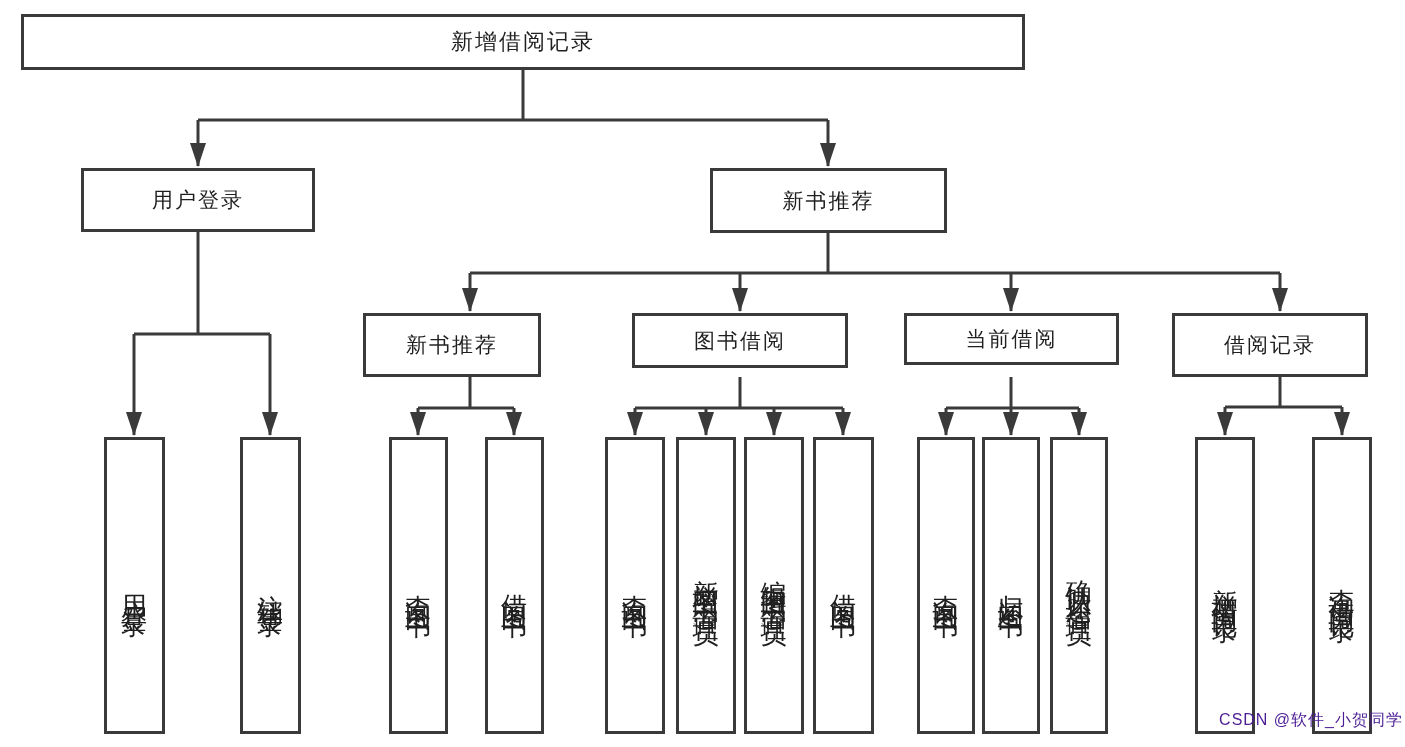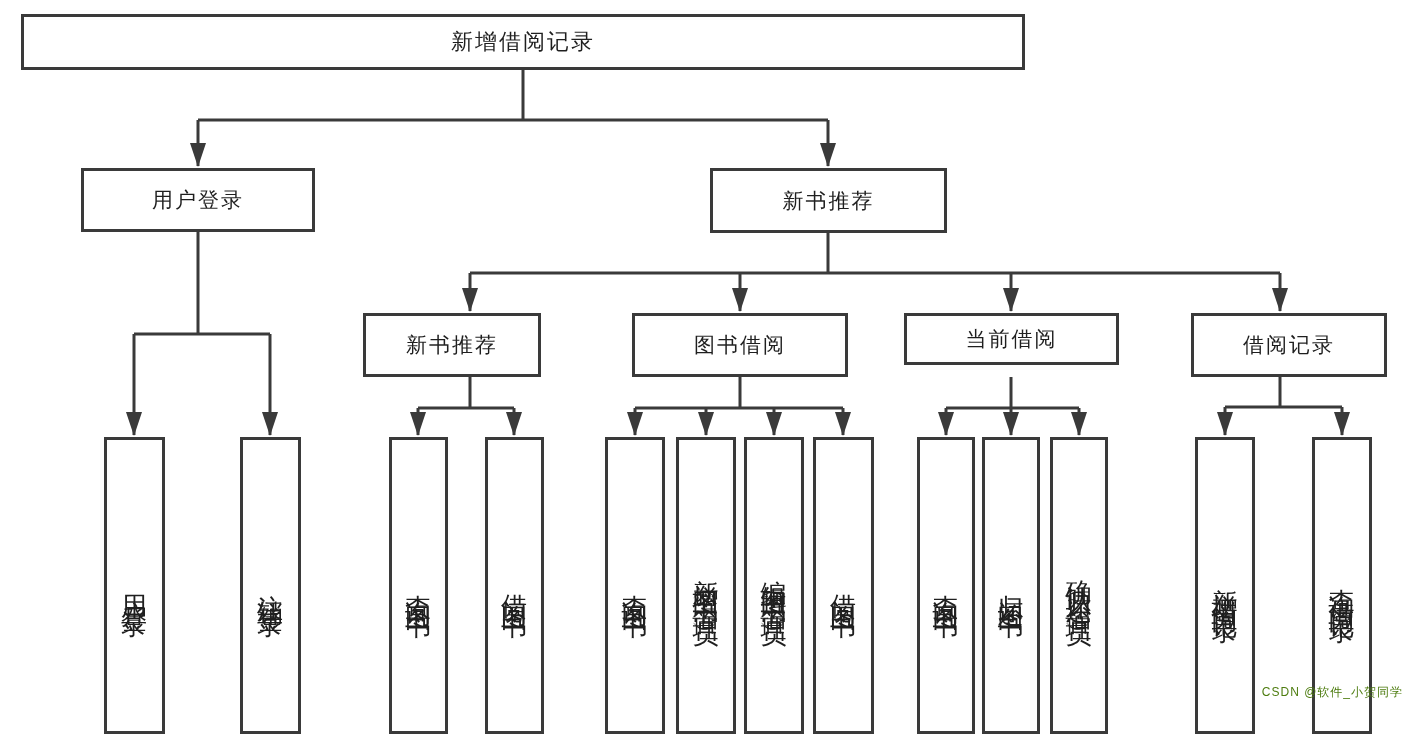--- a/index.html
+++ b/index.html
@@ -28,41 +28,41 @@
     font-size:26px;
     letter-spacing:6px;
     line-height:1;
     white-space:nowrap;
   }
   
   #n-root{left:21px;top:14px;width:1004px;height:56px;font-size:22px;}
   #n-user-login{left:81px;top:168px;width:234px;height:64px;}
   #n-book-mgmt{left:710px;top:168px;width:237px;height:65px;}
   #n-new-book{left:363px;top:313px;width:178px;height:64px;}
-  #n-book-borrow{left:632px;top:313px;width:216px;height:64px;}
+  #n-book-borrow{left:632px;top:313px;width:216px;height:55px;}
   #n-current-borrow{left:904px;top:313px;width:215px;height:52px;}
-  #n-borrow-records{left:1172px;top:313px;width:196px;height:64px;margin-left:19px;}
+  #n-borrow-records{left:1172px;top:313px;width:196px;height:64px;}
   #l-user-login{left:104px;top:437px;width:61px;height:297px;}
   #l-logout{left:240px;top:437px;width:61px;height:297px;}
   #l-nb-query{left:389px;top:437px;width:59px;height:297px;}
   #l-nb-borrow{left:485px;top:437px;width:59px;height:297px;}
   #l-bb-query{left:605px;top:437px;width:60px;height:297px;}
   #l-bb-add{left:676px;top:437px;width:60px;height:297px;}
   #l-bb-edit{left:744px;top:437px;width:60px;height:297px;}
   #l-bb-borrow{left:813px;top:437px;width:61px;height:297px;}
   #l-cb-query{left:917px;top:437px;width:58px;height:297px;}
   #l-cb-return{left:982px;top:437px;width:58px;height:297px;}
   #l-cb-confirm{left:1050px;top:437px;width:58px;height:297px;}
   #l-br-add{left:1195px;top:437px;width:60px;height:297px;}
   #l-br-query{left:1312px;top:437px;width:60px;height:297px;}
   #watermark{
     position:absolute;
-    right:2px;top:684px;
-    font-size:12px;
-    color:#4d7c0f;
+    right:2px;top:710px;
+    font-size:16px;
+    color:#4c1d95;
     letter-spacing:1px;
     z-index:5;
     white-space:nowrap;
   }
   .rail{stroke:#3a3a3a;stroke-width:3;fill:none;}
   .arrowline{stroke:#3a3a3a;stroke-width:3;fill:none;marker-end:url(#arw);}
 </style>
 </head>
 <body>
 

